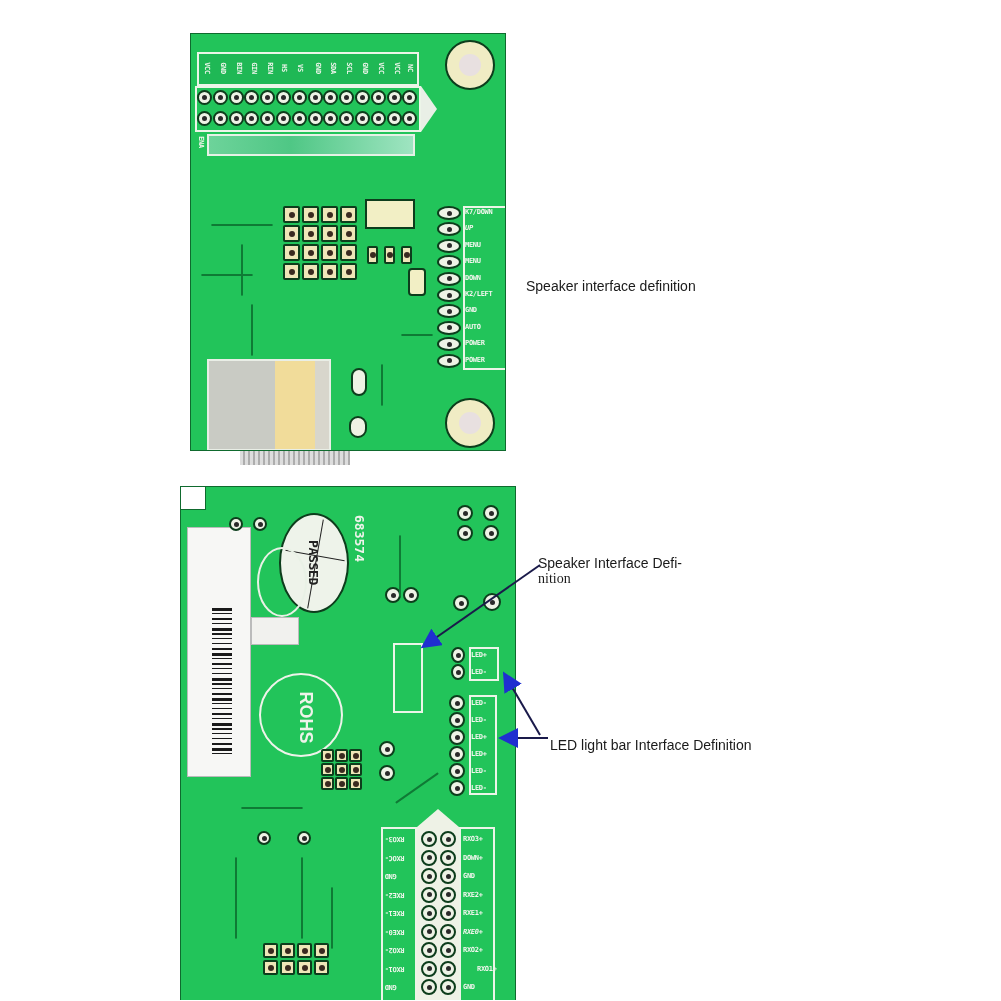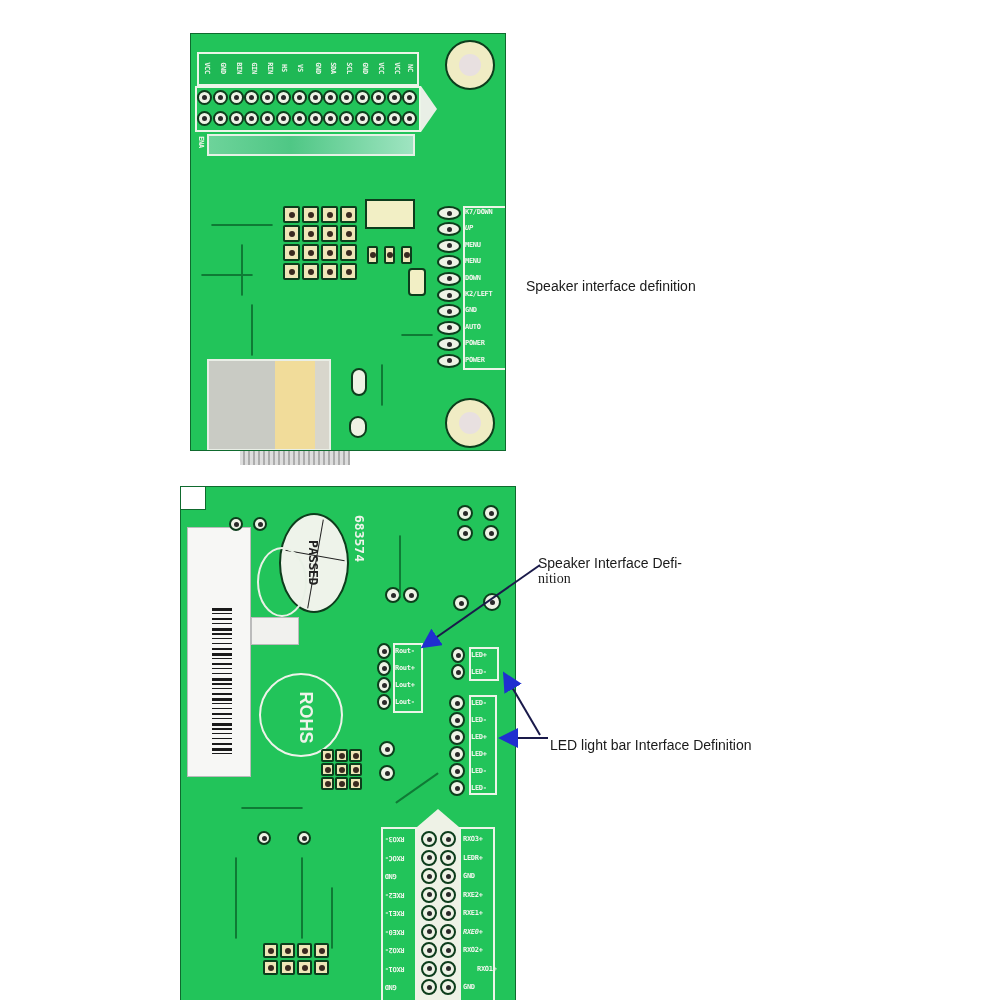--- a/index.html
+++ b/index.html
@@ -201,30 +201,20 @@
   <div class="pad" style="left:276px;top:38px;width:16px;height:16px;"></div>
   <div class="pad" style="left:302px;top:38px;width:16px;height:16px;"></div>
   <div class="pad" style="left:204px;top:100px;width:16px;height:16px;"></div>
   <div class="pad" style="left:222px;top:100px;width:16px;height:16px;"></div>
   <div class="pad" style="left:272px;top:108px;width:16px;height:16px;"></div>
   <div class="pad" style="left:302px;top:106px;width:18px;height:18px;"></div>
   <div class="pad" style="left:48px;top:30px;width:14px;height:14px;"></div>
   <div class="pad" style="left:72px;top:30px;width:14px;height:14px;"></div>
 
   <div class="silk" style="left:212px;top:156px;width:30px;height:70px;"></div>
-  <div id="spk-pins" style="position:absolute;left:196px;top:156px;width:60px;height:72px;">
-      <div class="pad" style="left: 0px; top: 0px; width: 14px; height: 16px;"></div>
-      <div class="pin-label" style="left: 18px; top: 4px;">Rout-</div>
-      <div class="pad" style="left: 0px; top: 17px; width: 14px; height: 16px;"></div>
-      <div class="pin-label" style="left: 18px; top: 21px;">Rout+</div>
-      <div class="pad" style="left: 0px; top: 34px; width: 14px; height: 16px;"></div>
-      <div class="pin-label" style="left: 18px; top: 38px;">Lout+</div>
-      <div class="pad" style="left: 0px; top: 51px; width: 14px; height: 16px;"></div>
-      <div class="pin-label" style="left: 18px; top: 55px;">Lout-</div>
-    </div>
 
   <div class="silk" style="left:288px;top:160px;width:30px;height:34px;"></div>
   <div id="led-small" style="position:absolute;left:270px;top:160px;width:60px;height:36px;">
       <div class="pad" style="left: 0px; top: 0px; width: 14px; height: 16px;"></div>
       <div class="pin-label" style="left: 20px; top: 4px;">LED+</div>
       <div class="pad" style="left: 0px; top: 17px; width: 14px; height: 16px;"></div>
       <div class="pin-label" style="left: 20px; top: 21px;">LED-</div>
     </div>
 
   <div class="silk" style="left:288px;top:208px;width:28px;height:100px;"></div>
@@ -275,21 +265,21 @@
       <div class="pin-label" style="left: 4px; top: 4px; transform: rotate(180deg);">RXO3-</div>
       <div class="pin-label" style="left: 4px; top: 22.5px; transform: rotate(180deg);">RXOC-</div>
       <div class="pin-label" style="left: 4px; top: 41px; transform: rotate(180deg);">GND</div>
       <div class="pin-label" style="left: 4px; top: 59.5px; transform: rotate(180deg);">RXE2-</div>
       <div class="pin-label" style="left: 4px; top: 78px; transform: rotate(180deg);">RXE1-</div>
       <div class="pin-label" style="left: 4px; top: 96.5px; transform: rotate(180deg);">RXE0-</div>
       <div class="pin-label" style="left: 4px; top: 115px; transform: rotate(180deg);">RXO2-</div>
       <div class="pin-label" style="left: 4px; top: 133.5px; transform: rotate(180deg);">RXO1-</div>
       <div class="pin-label" style="left: 4px; top: 152px; transform: rotate(180deg);">GND</div>
       <div class="pin-label" style="left: 82px; top: 4px;">RXO3+</div>
-      <div class="pin-label" style="left: 82px; top: 22.5px;">LEDR+</div>
+      <div class="pin-label" style="left: 82px; top: 22.5px;">DOWN+</div>
       <div class="pin-label" style="left: 82px; top: 41px;">GND</div>
       <div class="pin-label" style="left: 82px; top: 59.5px;">RXE2+</div>
       <div class="pin-label" style="left: 82px; top: 78px;">RXE1+</div>
       <div class="pin-label" style="left: 82px; top: 96.5px; font-style: italic;">RXE0+</div>
       <div class="pin-label" style="left: 82px; top: 115px;">RXO2+</div>
       <div class="pin-label" style="left: 96px; top: 133.5px;">RXO1+</div>
       <div class="pin-label" style="left: 82px; top: 152px;">GND</div>
       <div class="pad" style="left: 40px; top: 0px; width: 16px; height: 16px;"></div>
       <div class="pad" style="left: 59px; top: 0px; width: 16px; height: 16px;"></div>
       <div class="pad" style="left: 40px; top: 18.5px; width: 16px; height: 16px;"></div>

